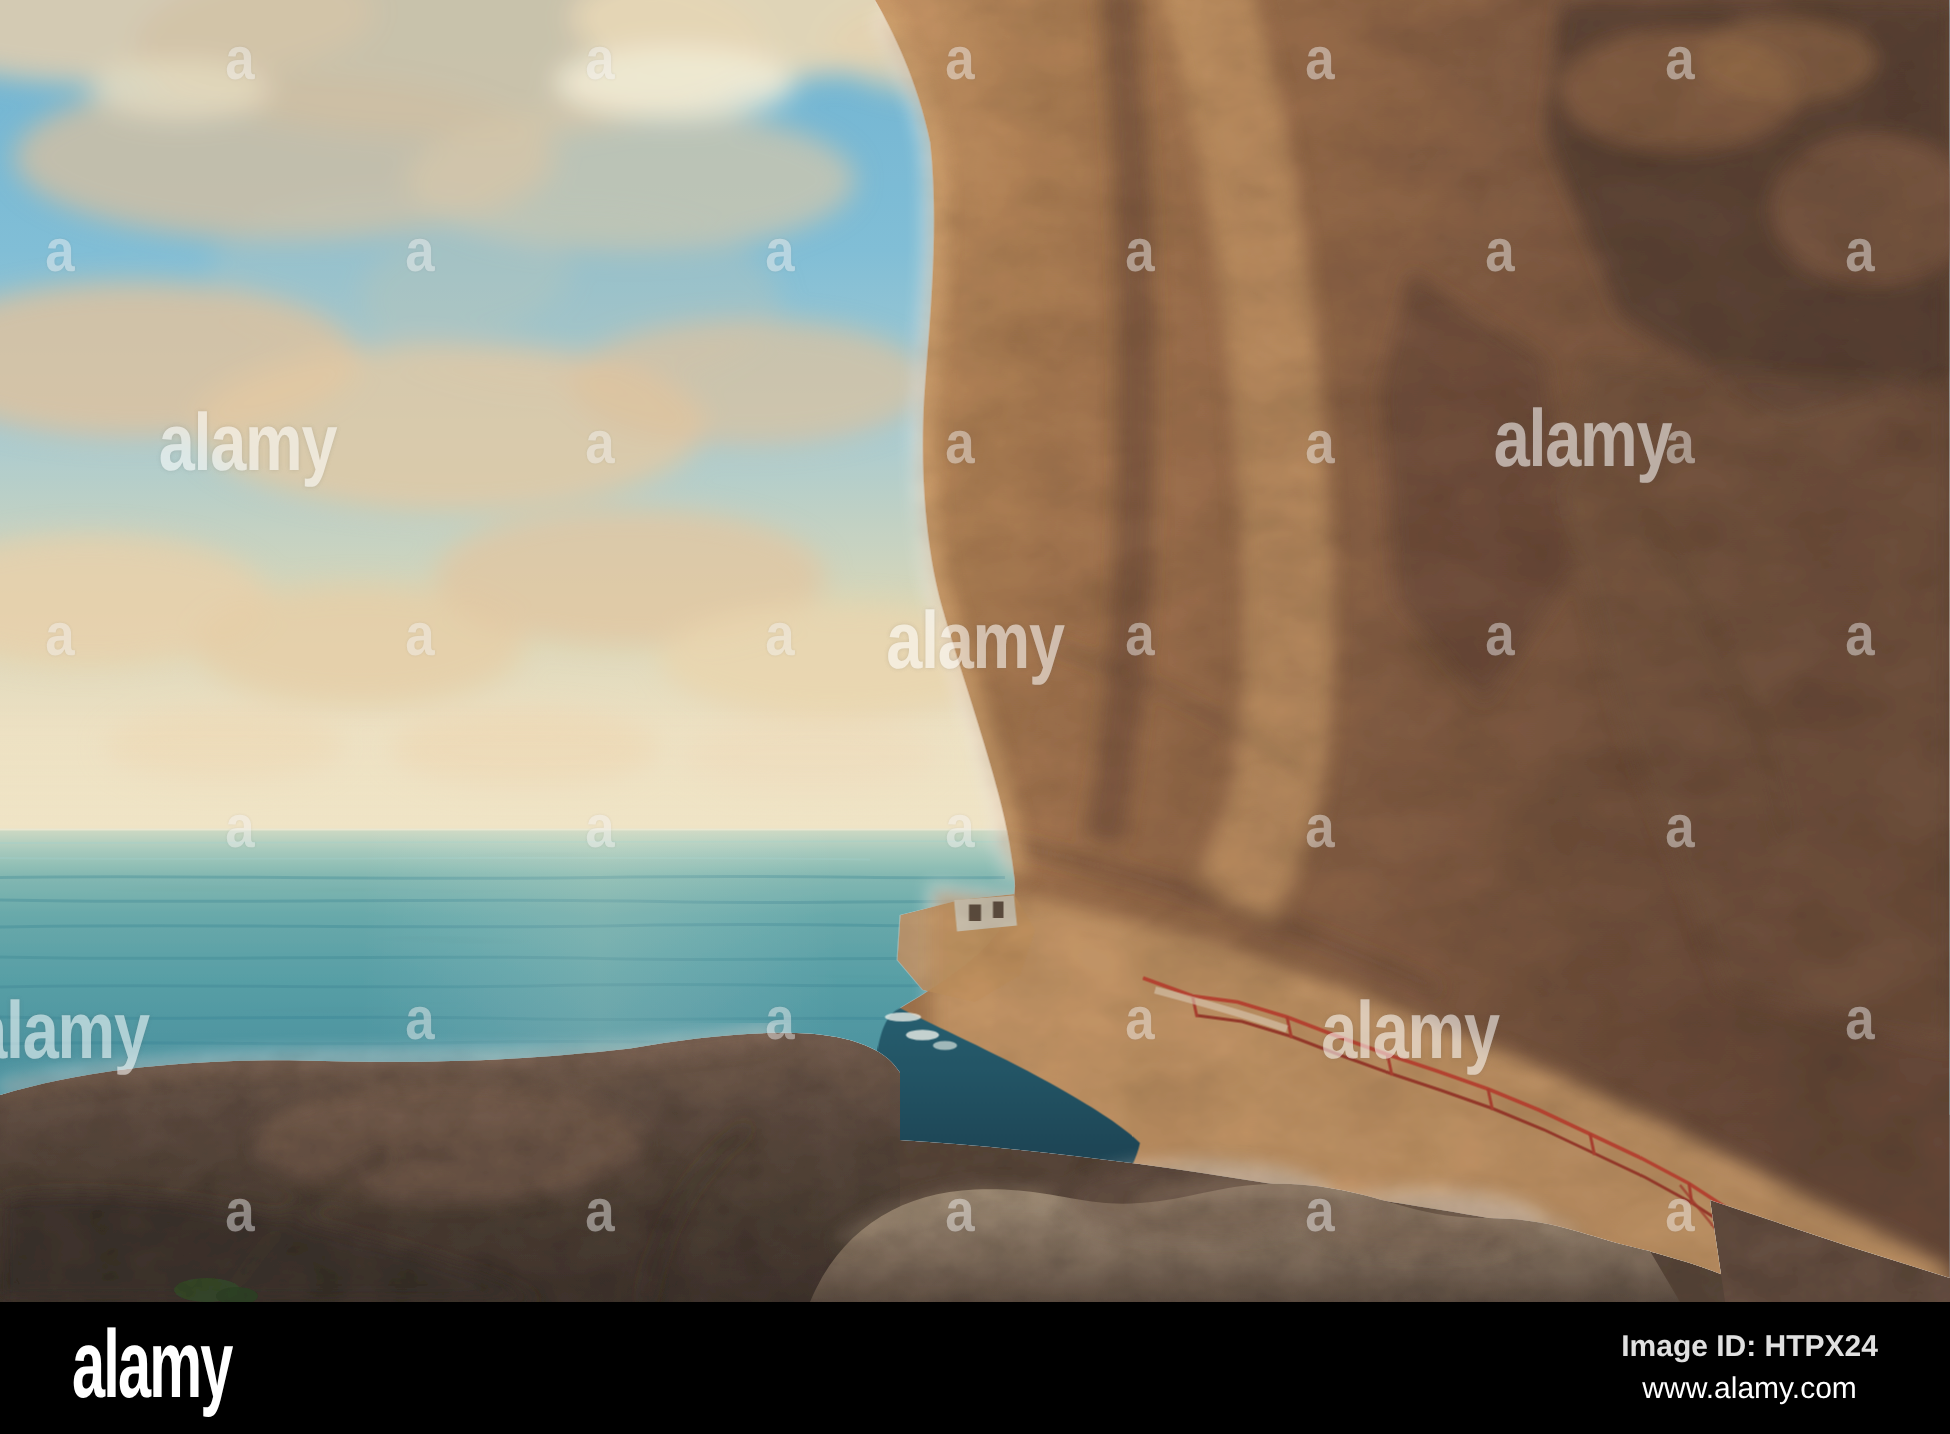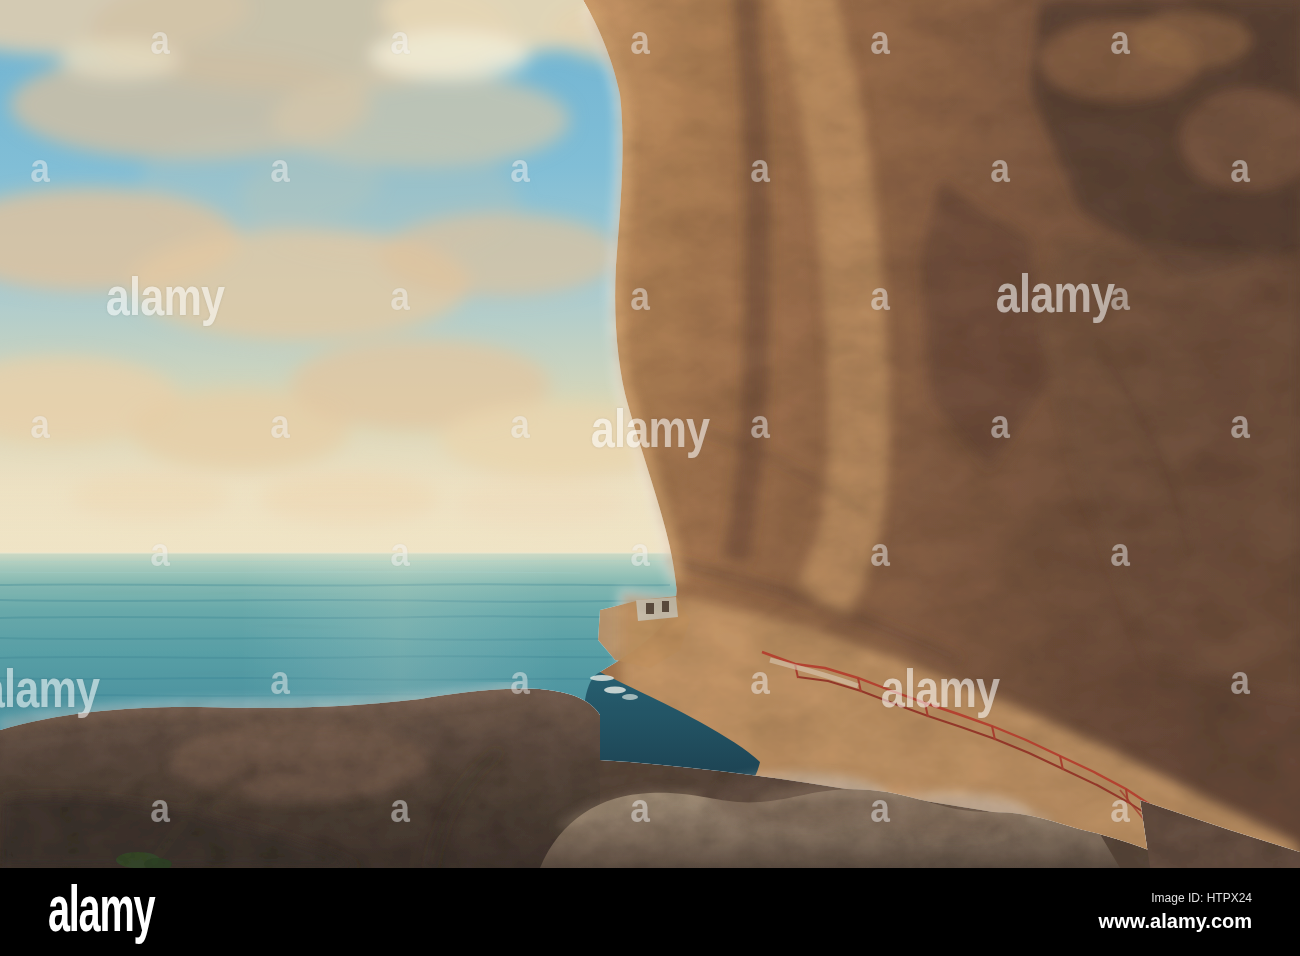--- a/index.html
+++ b/index.html
@@ -17,22 +17,22 @@
         font-weight:700;font-size:40px;color:#f2f2f2;opacity:.45;
         text-shadow:0 0 2px rgba(90,90,90,.3);}
   
   .footer{position:absolute;left:0;top:868px;width:1300px;height:88px;
           background:var(--footer-bg,#000);display:flex;align-items:center;
           justify-content:space-between;padding:0 48px;box-sizing:border-box;}
   .footer .logo{font-weight:800;font-size:64px;letter-spacing:-2px;
           color:var(--footer-text,#fff);transform:scaleX(0.62);
           transform-origin:left center;line-height:1;margin-top:-6px;}
   .footer .right{text-align:right;line-height:1.25;}
-  .footer .image-id{font-size:12px;color:var(--footer-subtext,#e0e0e0);font-weight:400;}
-  .footer .website{font-size:20px;color:var(--footer-text,#fff);font-weight:700;margin-top:3px;}
+  .footer .image-id{font-size:20px;color:var(--footer-subtext,#e0e0e0);font-weight:700;}
+  .footer .website{font-size:20px;color:var(--footer-text,#fff);font-weight:400;margin-top:3px;text-align:center;}
 </style>
 </head>
 <body>
 
 <div class="stage">
 
   <div class="photo">
     <svg width="1300" height="868" viewBox="0 0 1300 868">
       <defs>
         <linearGradient id="skyG" x1="0" y1="0" x2="0" y2="1">

